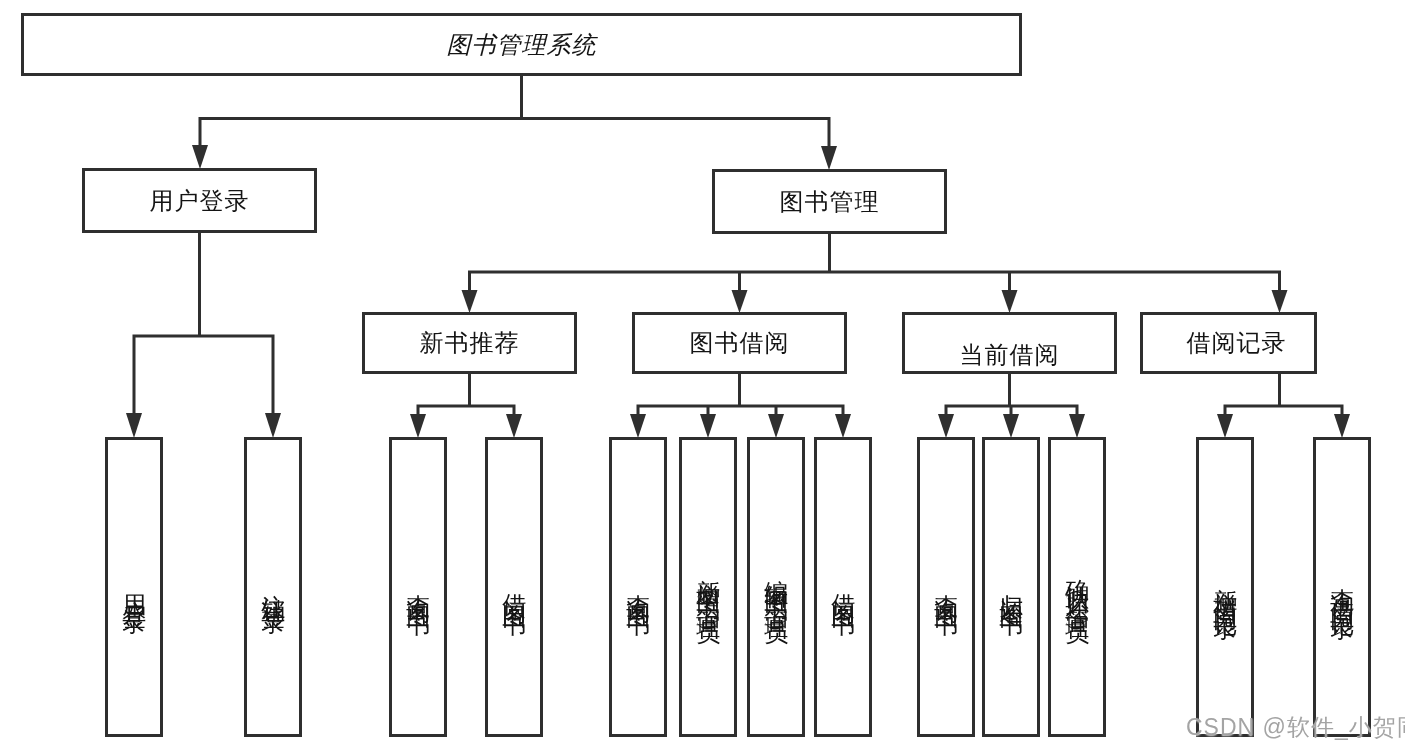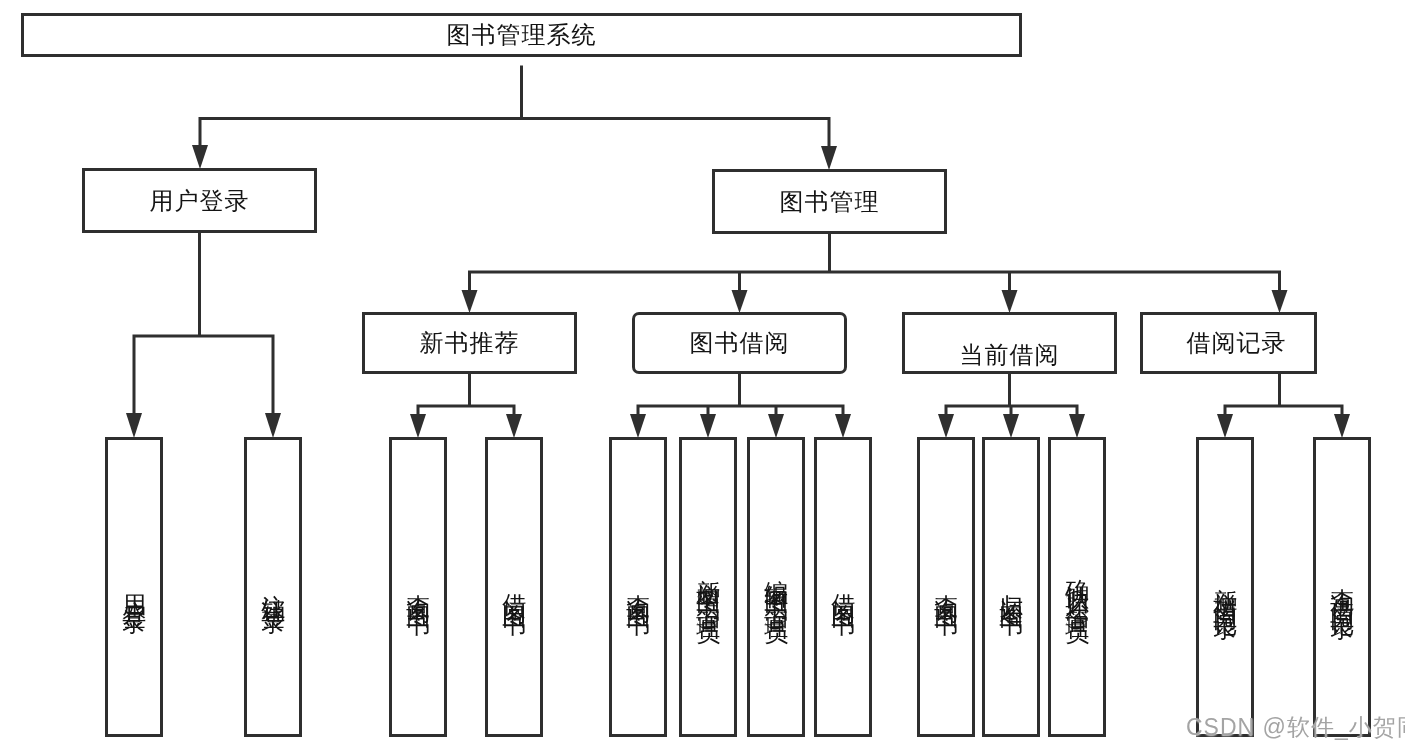--- a/index.html
+++ b/index.html
@@ -89,35 +89,35 @@
       <polygon points="768,414 784,414 776,438"></polygon>
       <polygon points="835,414 851,414 843,438"></polygon>
       <polygon points="938,414 954,414 946,438"></polygon>
       <polygon points="1003,414 1019,414 1011,438"></polygon>
       <polygon points="1069,414 1085,414 1077,438"></polygon>
       <polygon points="1217,414 1233,414 1225,438"></polygon>
       <polygon points="1334,414 1350,414 1342,438"></polygon>
     </g>
   </svg>
 
-  <div class="box" style="left:21px; top:13px; width:1001px; height:44px;">
+  <div class="box" style="left:21px; top:13px; width:1001px; height:63px;font-style:italic;">
     <span>图书管理系统</span>
   </div>
 
   <div class="box" style="left:82px; top:168px; width:235px; height:65px;">
     <span>用户登录</span>
   </div>
   <div class="box" style="left:362px; top:312px; width:215px; height:62px;">
     <span>新书推荐</span>
   </div>
 
   <div class="box" style="left:712px; top:169px; width:235px; height:65px;">
     <span>图书管理</span>
   </div>
-  <div class="box" style="left:632px; top:312px; width:215px; height:62px;border-radius:7px;">
+  <div class="box" style="left:632px; top:312px; width:215px; height:62px;">
     <span>图书借阅</span>
   </div>
   <div class="box" style="left:902px; top:312px; width:215px; height:62px;align-items:flex-end;">
     <span>当前借阅</span>
   </div>
   <div class="box" style="left:1140px; top:312px; width:177px; height:62px;padding-left:16px;">
     <span>借阅记录</span>
   </div>
 
   <div class="box leaf" style="left:105px;">

